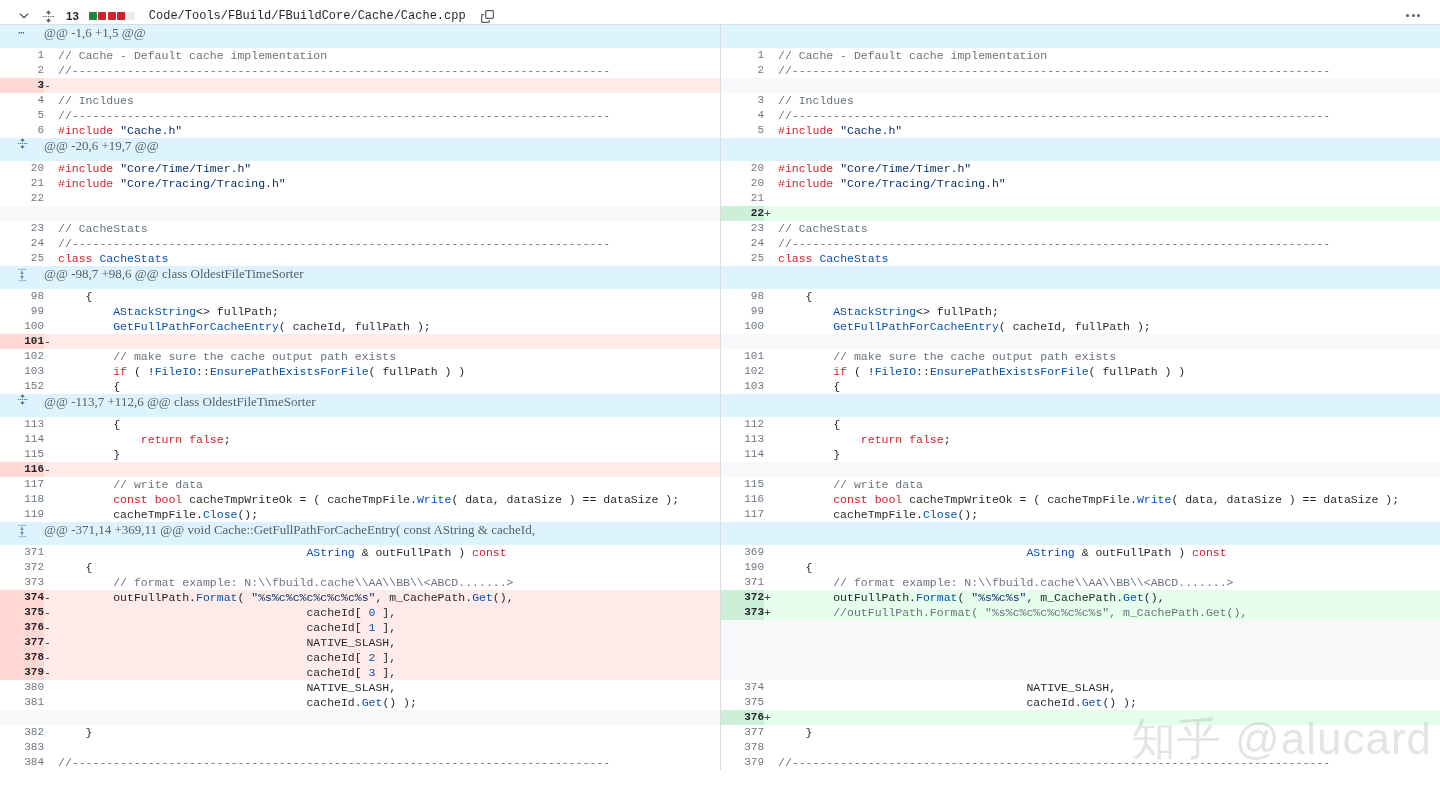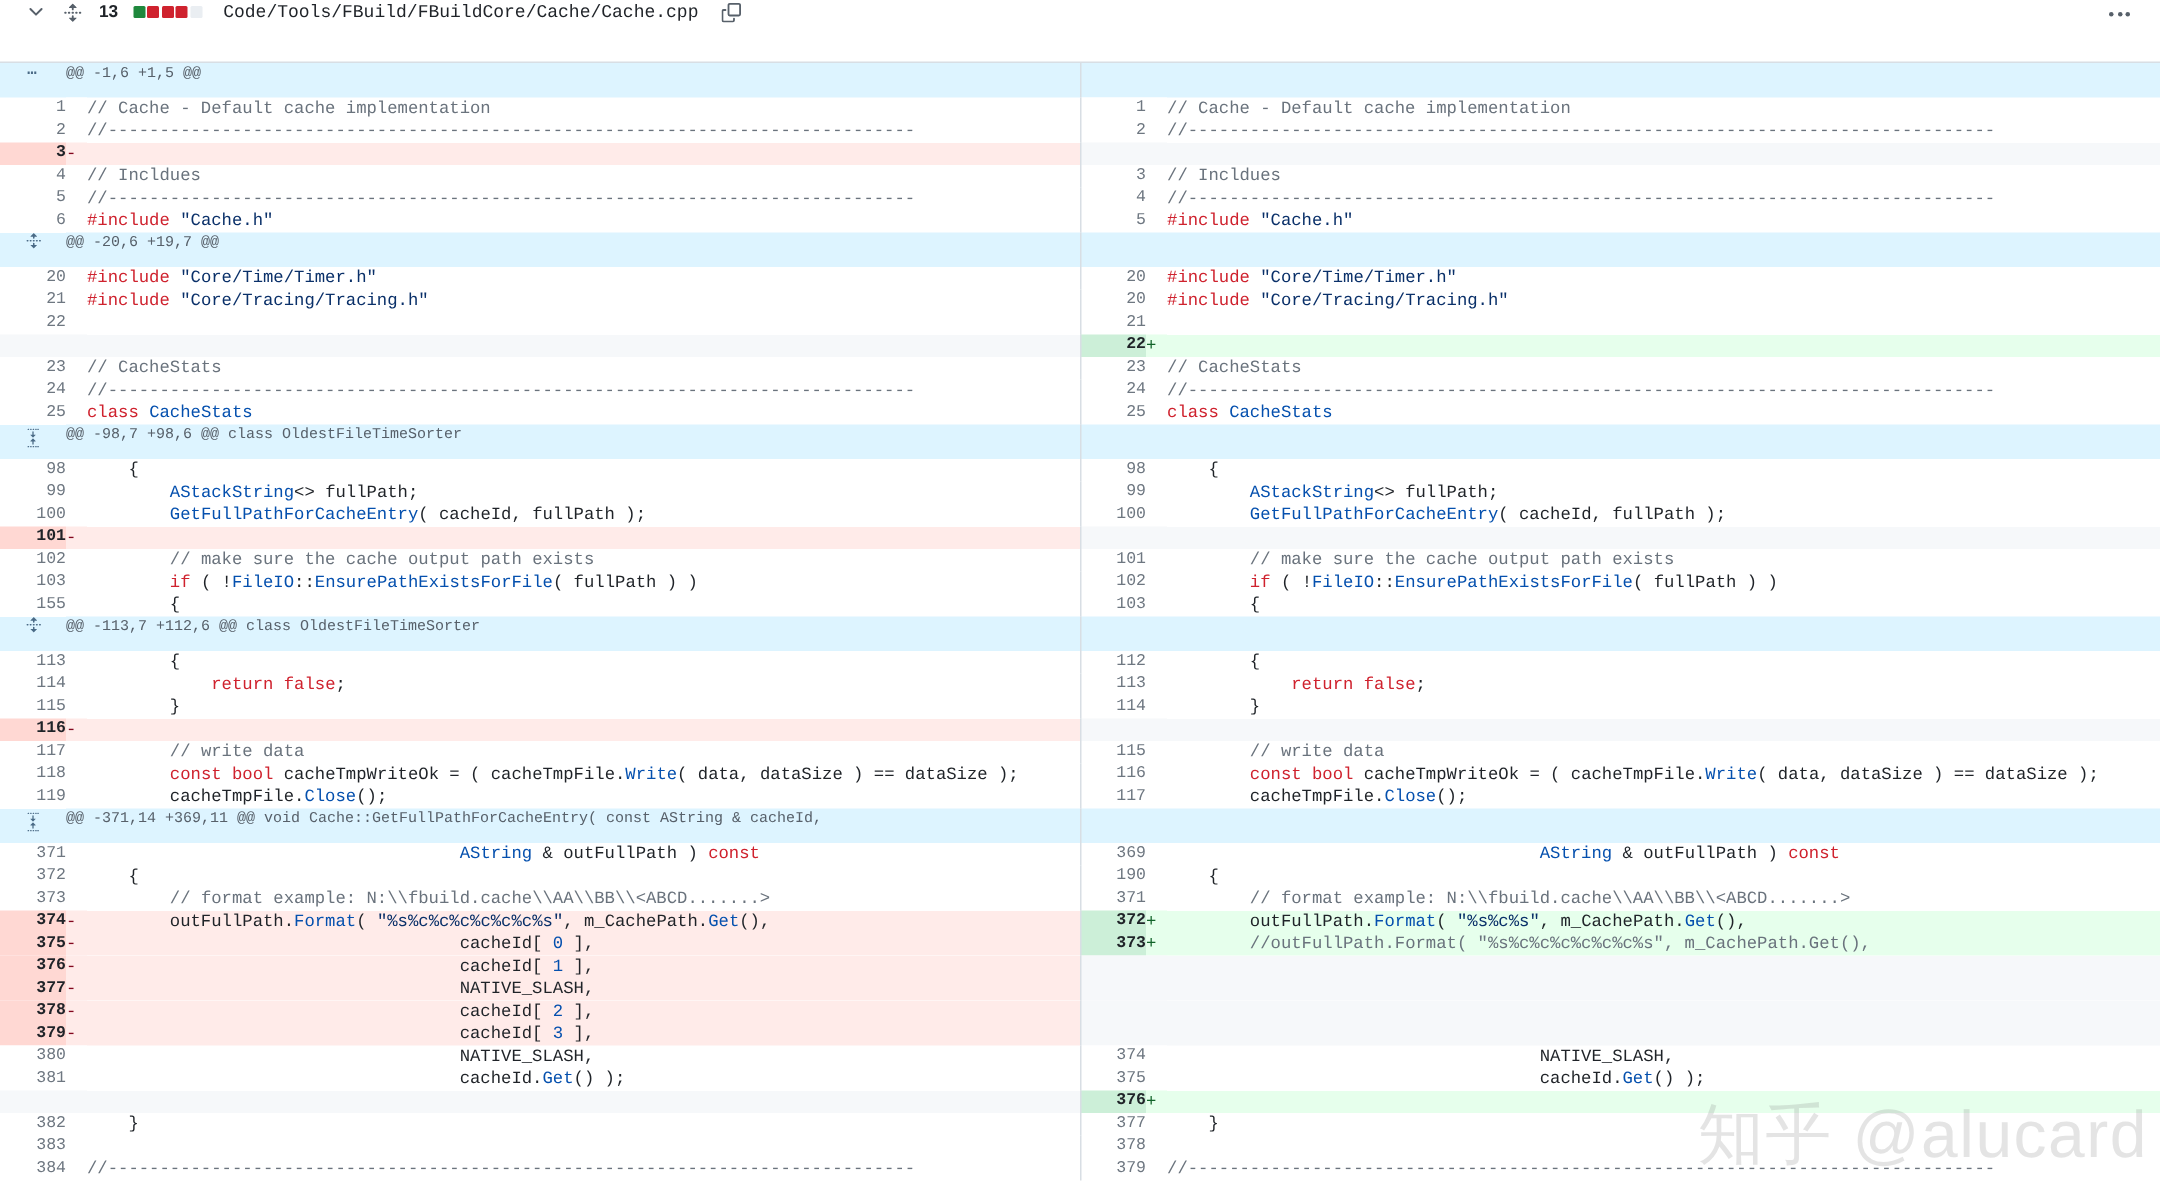--- a/index.html
+++ b/index.html
@@ -6,23 +6,23 @@
   html, body {
     margin: 0; padding: 0;
     width: 1440px; height: 797px;
     background: #ffffff;
     font-family: "Liberation Sans", sans-serif;
     overflow: hidden;
   }
 
   
   .file-header {
-    height: 42px;
+    height: 25px;
     display: flex;
-    align-items: flex-start;
+    align-items: flex-end;
     padding: 0 14px 0 16px;
     background: #ffffff;
     border-bottom: 1px solid #d8dee4;
     position: relative;
   }
   .fh-left { display: flex; align-items: center; gap: 8px; flex: 1 1 auto; min-width: 0; }
   .chevron-btn {
     width: 16px; height: 16px;
     display: flex; align-items: center; justify-content: center;
     color: #57606a; cursor: pointer; flex: 0 0 auto;
@@ -121,21 +121,22 @@
     color: #4a6a86;
     position: relative;
     vertical-align: middle;
     cursor: pointer;
   }
   td.hunk-txt {
     color: #57606a;
     white-space: pre;
     padding-left: 4px;
     vertical-align: middle;
-    font-size: 10px;
+    font-size: 13px;
+    font-family: Liberation Serif, serif;
   }
   td.hunk-empty { background: #ddf4ff; }
   .dots { letter-spacing: 1.5px; font-size: 11px; color: #4a6a86; }
   .exp-ico { display:flex; flex-direction:column; align-items:center; justify-content:center; gap:0px; }
   .exp-ico svg { display:block; }
 
   
   .c-com  { color: #6a737d; }
   .c-kw   { color: #cf222e; font-family: Liberation Mono, monospace; }
   .c-pre  { color: #cf222e; }
@@ -390,21 +391,21 @@
         </tr>
         <tr class="ctx">
           <td class="num">103</td>
           <td class="mark"></td>
           <td class="code sep-left">        <span class="c-kw">if</span> ( !<span class="c-blue">FileIO</span>::<span class="c-blue">EnsurePathExistsForFile</span>( fullPath ) )</td>
           <td class="num">102</td>
           <td class="mark"></td>
           <td class="code">        <span class="c-kw">if</span> ( !<span class="c-blue">FileIO</span>::<span class="c-blue">EnsurePathExistsForFile</span>( fullPath ) )</td>
         </tr>
         <tr class="ctx">
-          <td class="num">155</td>
+          <td class="num">152</td>
           <td class="mark"></td>
           <td class="code sep-left">        {</td>
           <td class="num">103</td>
           <td class="mark"></td>
           <td class="code">        {</td>
         </tr>
         <tr class="hunk">
           <td class="hunk-gut">
             <span class="exp-ico">
               <svg width="11" height="11" viewBox="0 0 16 16" fill="currentColor">

